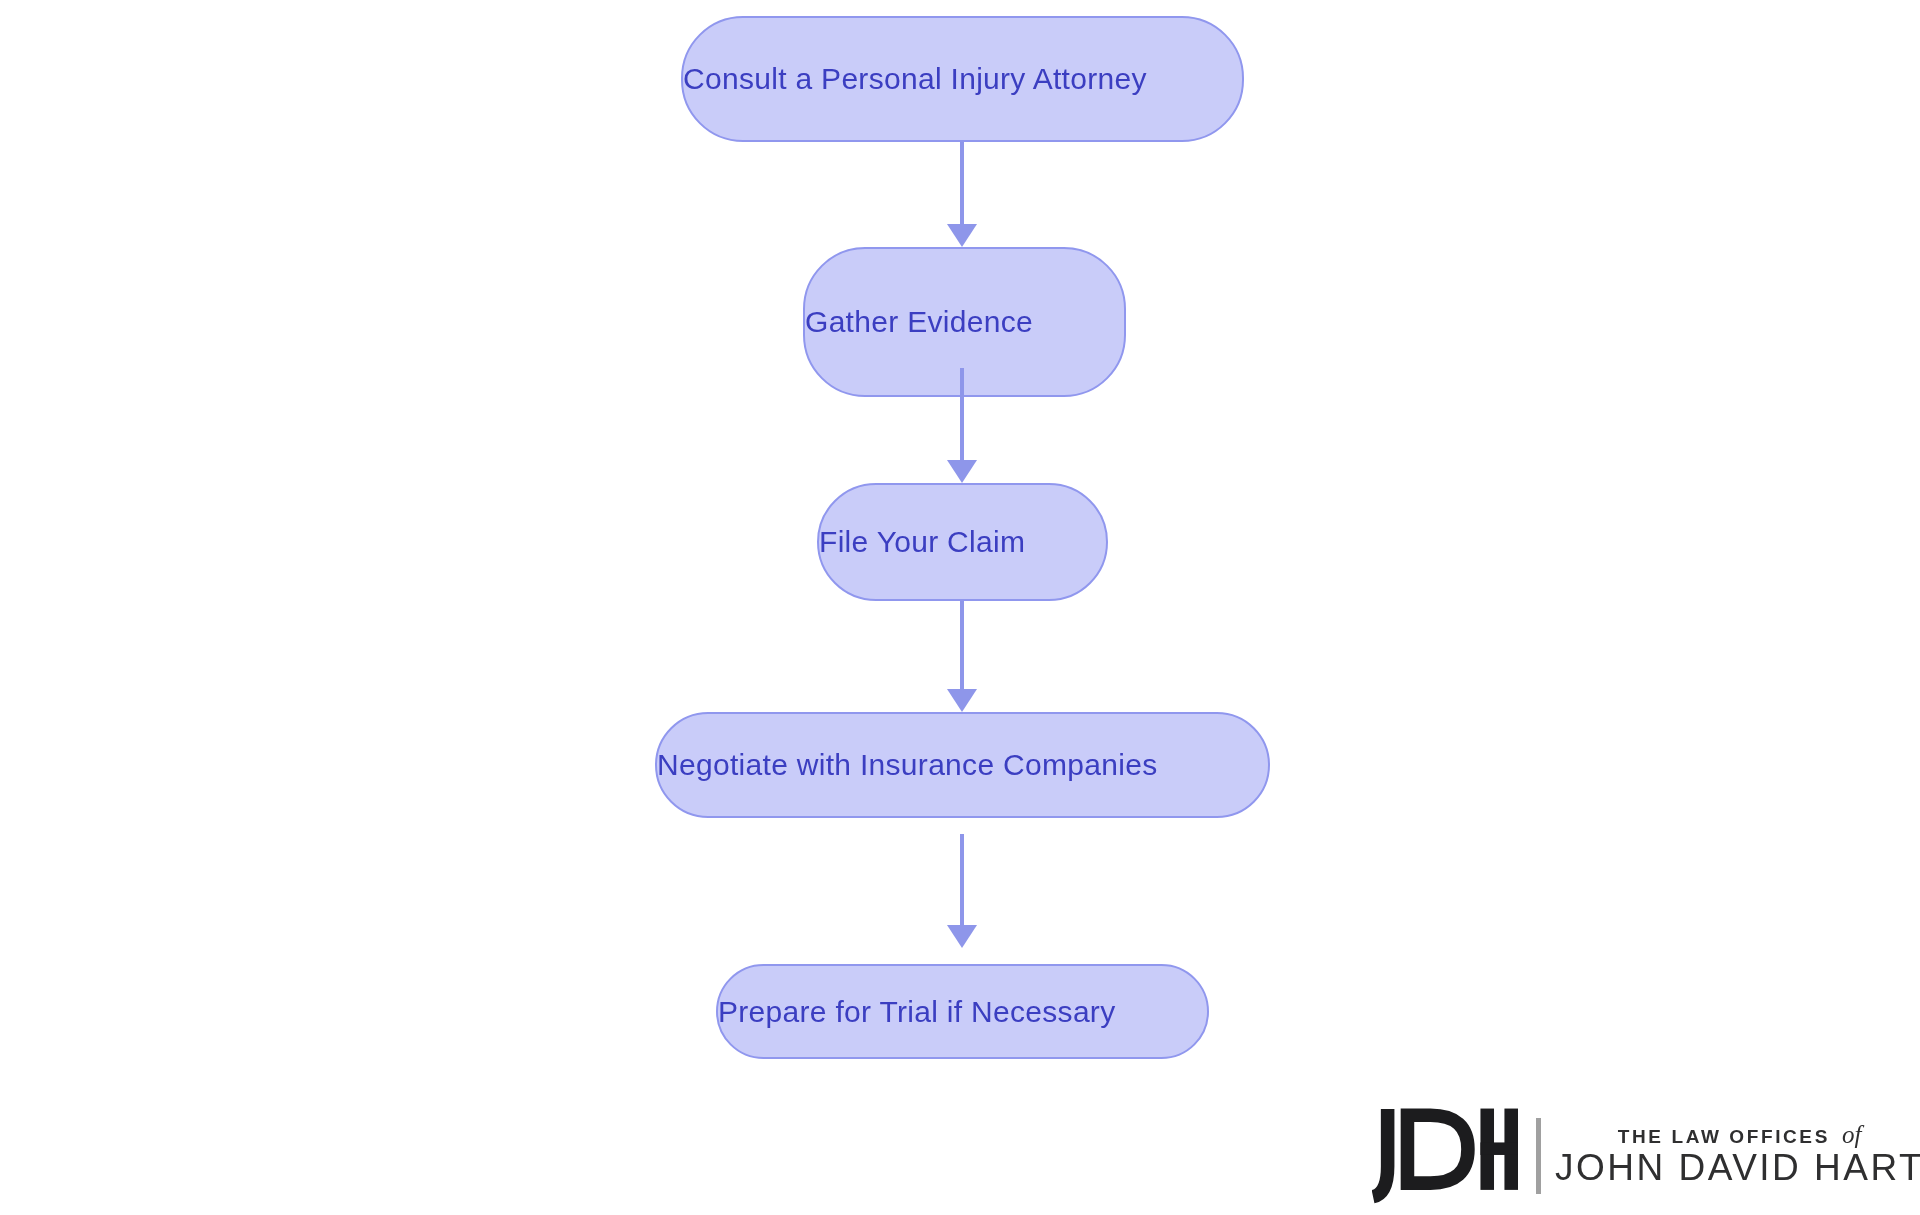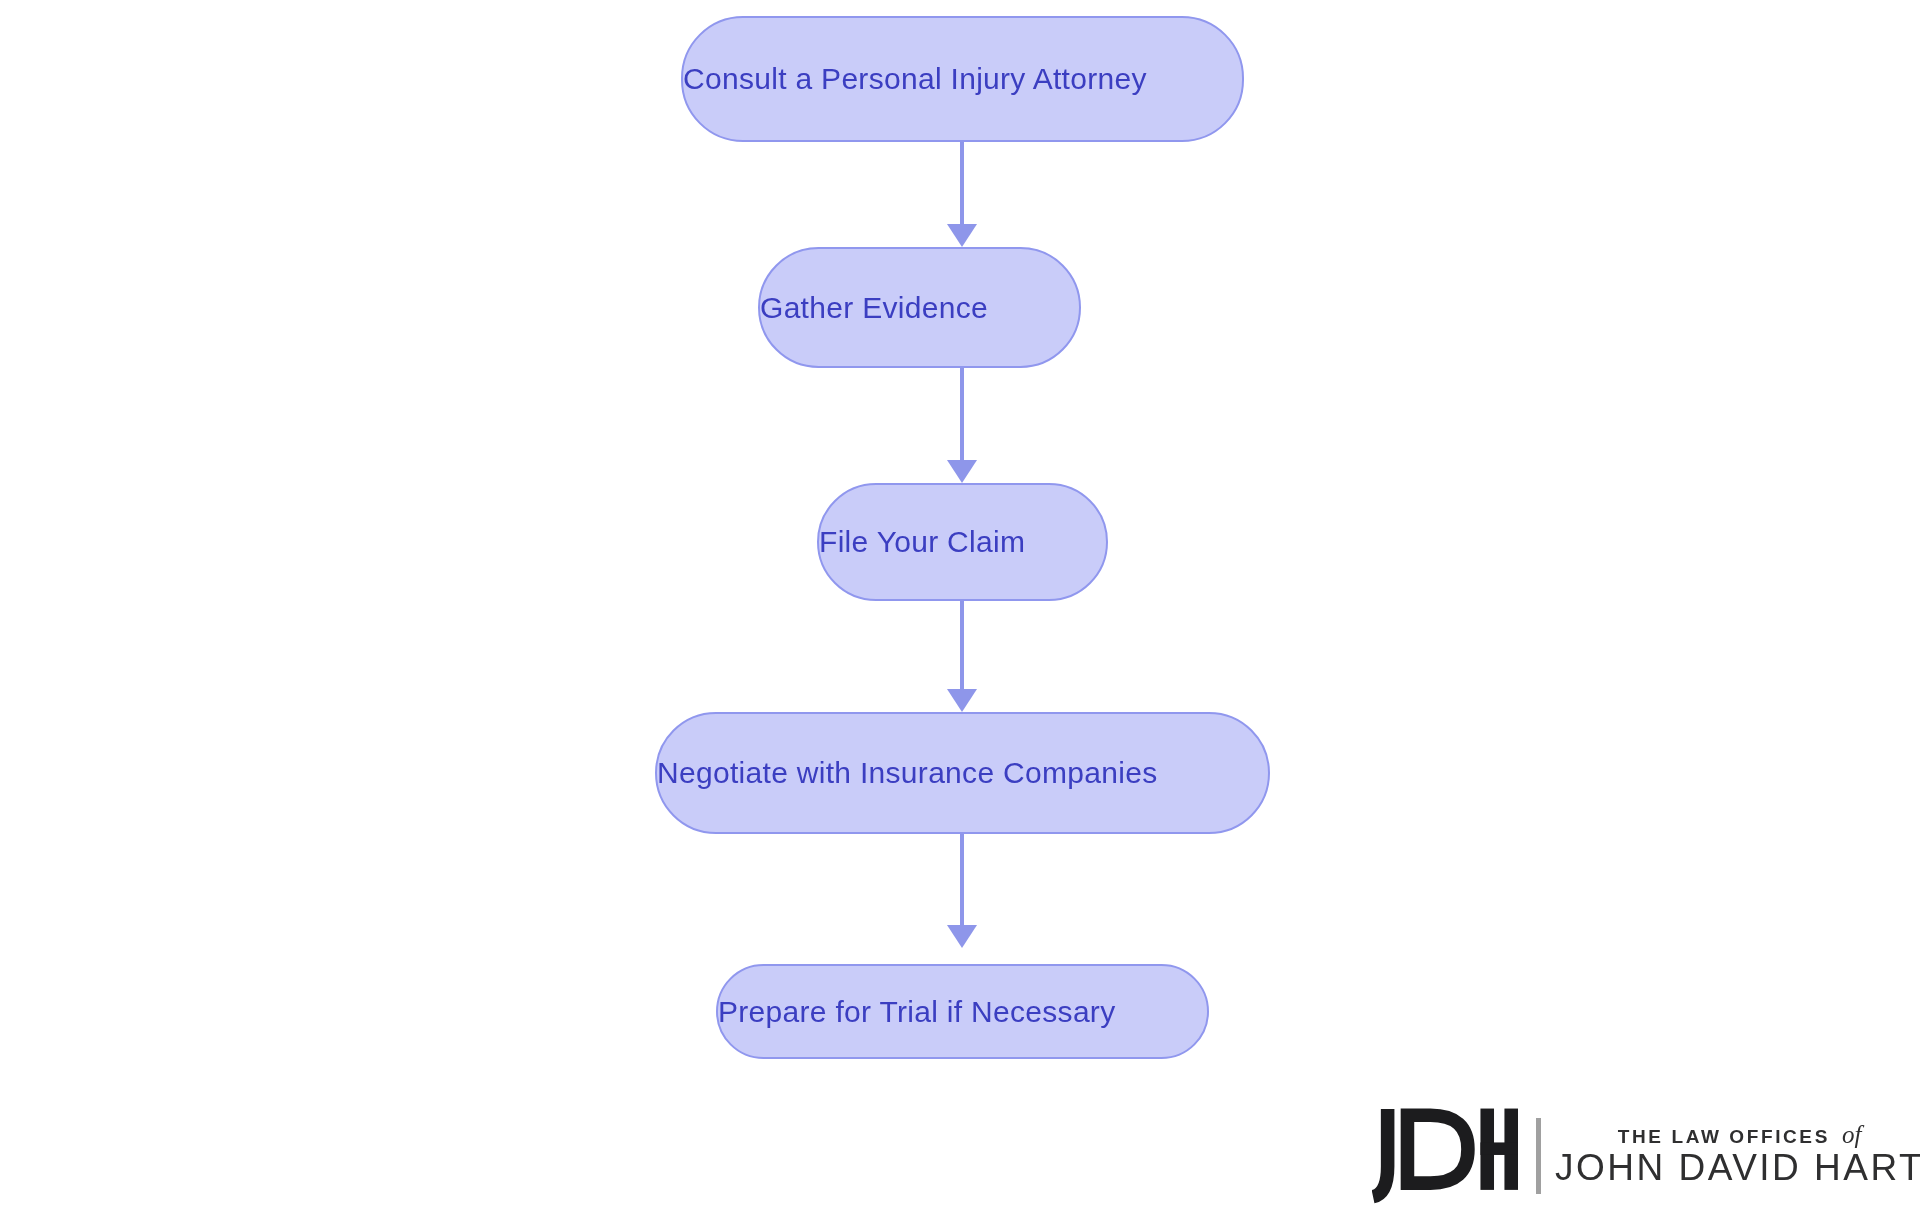--- a/index.html
+++ b/index.html
@@ -87,39 +87,39 @@
 
   <div class="node" style="left:681px;top:16px;width:563px;height:126px">
     <span>Consult a Personal Injury Attorney</span>
   </div>
 
   <div class="arrow" style="left:947px;top:142px;height:105px">
     <div class="arrow-line"></div>
     <div class="arrow-head"></div>
   </div>
 
-  <div class="node" style="left:758px;top:247px;width:323px;height:121px">
+  <div class="node" style="left:803px;top:247px;width:323px;height:150px">
     <span>Gather Evidence</span>
   </div>
 
   <div class="arrow" style="left:947px;top:368px;height:115px">
     <div class="arrow-line"></div>
     <div class="arrow-head"></div>
   </div>
 
   <div class="node" style="left:817px;top:483px;width:291px;height:118px">
     <span>File Your Claim</span>
   </div>
 
   <div class="arrow" style="left:947px;top:601px;height:111px">
     <div class="arrow-line"></div>
     <div class="arrow-head"></div>
   </div>
 
-  <div class="node" style="left:655px;top:712px;width:615px;height:122px">
+  <div class="node" style="left:655px;top:712px;width:615px;height:106px">
     <span>Negotiate with Insurance Companies</span>
   </div>
 
   <div class="arrow" style="left:947px;top:834px;height:114px">
     <div class="arrow-line"></div>
     <div class="arrow-head"></div>
   </div>
 
   <div class="node" style="left:716px;top:964px;width:493px;height:95px">
     <span>Prepare for Trial if Necessary</span>

